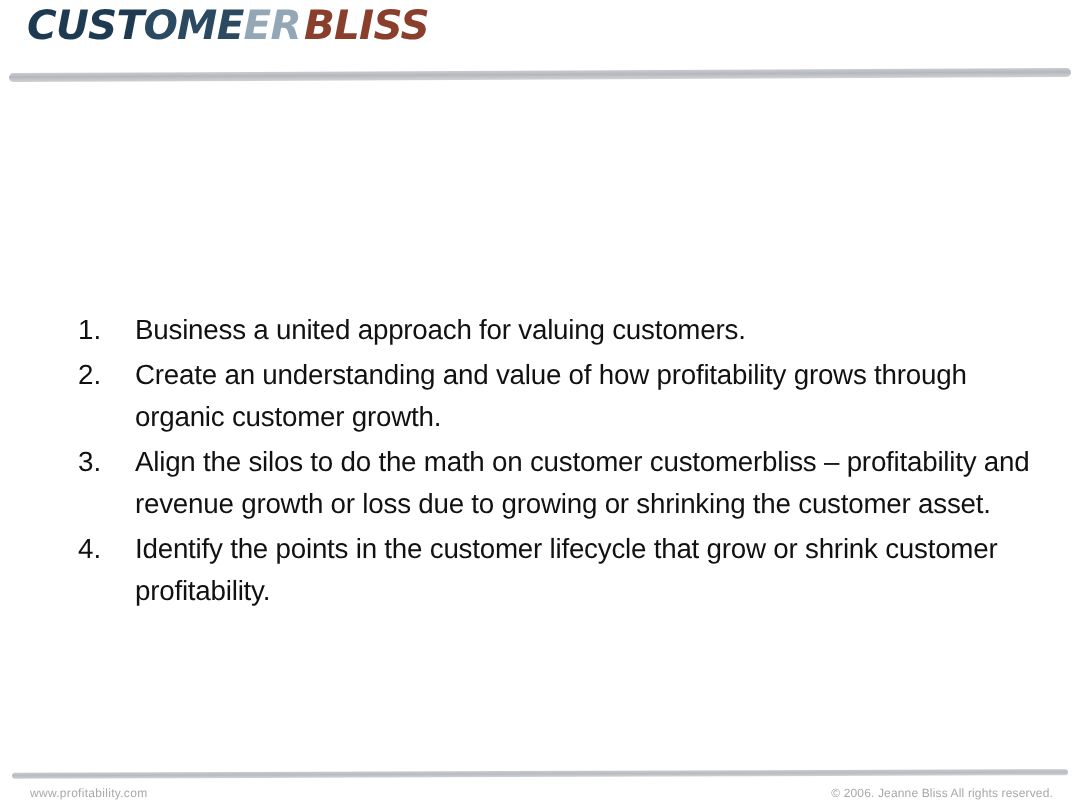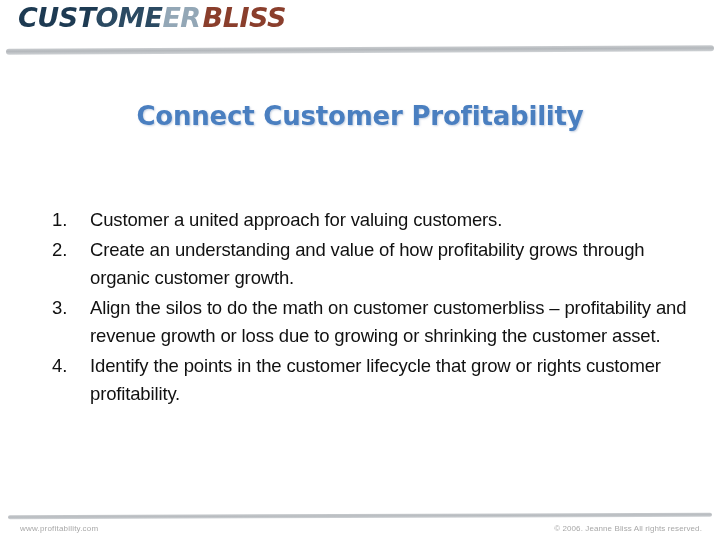--- a/index.html
+++ b/index.html
@@ -158,39 +158,38 @@
 <div class="slide">
 
   <div class="header">
     <div class="logo-wordmark"><span class="seg seg-cust">CUST</span><span class="seg seg-om">OME</span><span class="seg seg-er">ER</span><span class="seg seg-bliss">BLISS</span></div>
 
 
     <div class="header-rule"></div>
   </div>
 
   <div class="title-block">
-    <div class="title-line">Connect Customer Profitability</div>
   </div>
 
   <ol class="body-list" style="list-style:none;margin:0;padding:0;">
     <li class="list-item">
       <span class="list-num">1.</span>
-      <span class="list-text">Customer a united approach for valuing customers.</span>
+      <span class="list-text">Business a united approach for valuing customers.</span>
     </li>
     <li class="list-item">
       <span class="list-num">2.</span>
       <span class="list-text">Create an understanding and value of how profitability grows through organic customer growth.</span>
     </li>
     <li class="list-item">
       <span class="list-num">3.</span>
       <span class="list-text">Align the silos to do the math on customer customerbliss – profitability and revenue growth or loss due to growing or shrinking the customer asset.</span>
     </li>
     <li class="list-item">
       <span class="list-num">4.</span>
-      <span class="list-text">Identify the points in the customer lifecycle that grow or rights customer profitability.</span>
+      <span class="list-text">Identify the points in the customer lifecycle that grow or shrink customer profitability.</span>
     </li>
   </ol>
 
   <div class="footer-rule"></div>
   <div class="footer-left">www.profitability.com</div>
   <div class="footer-right">© 2006. Jeanne Bliss All rights reserved.</div>
 
 </div>
 
 </body></html>

